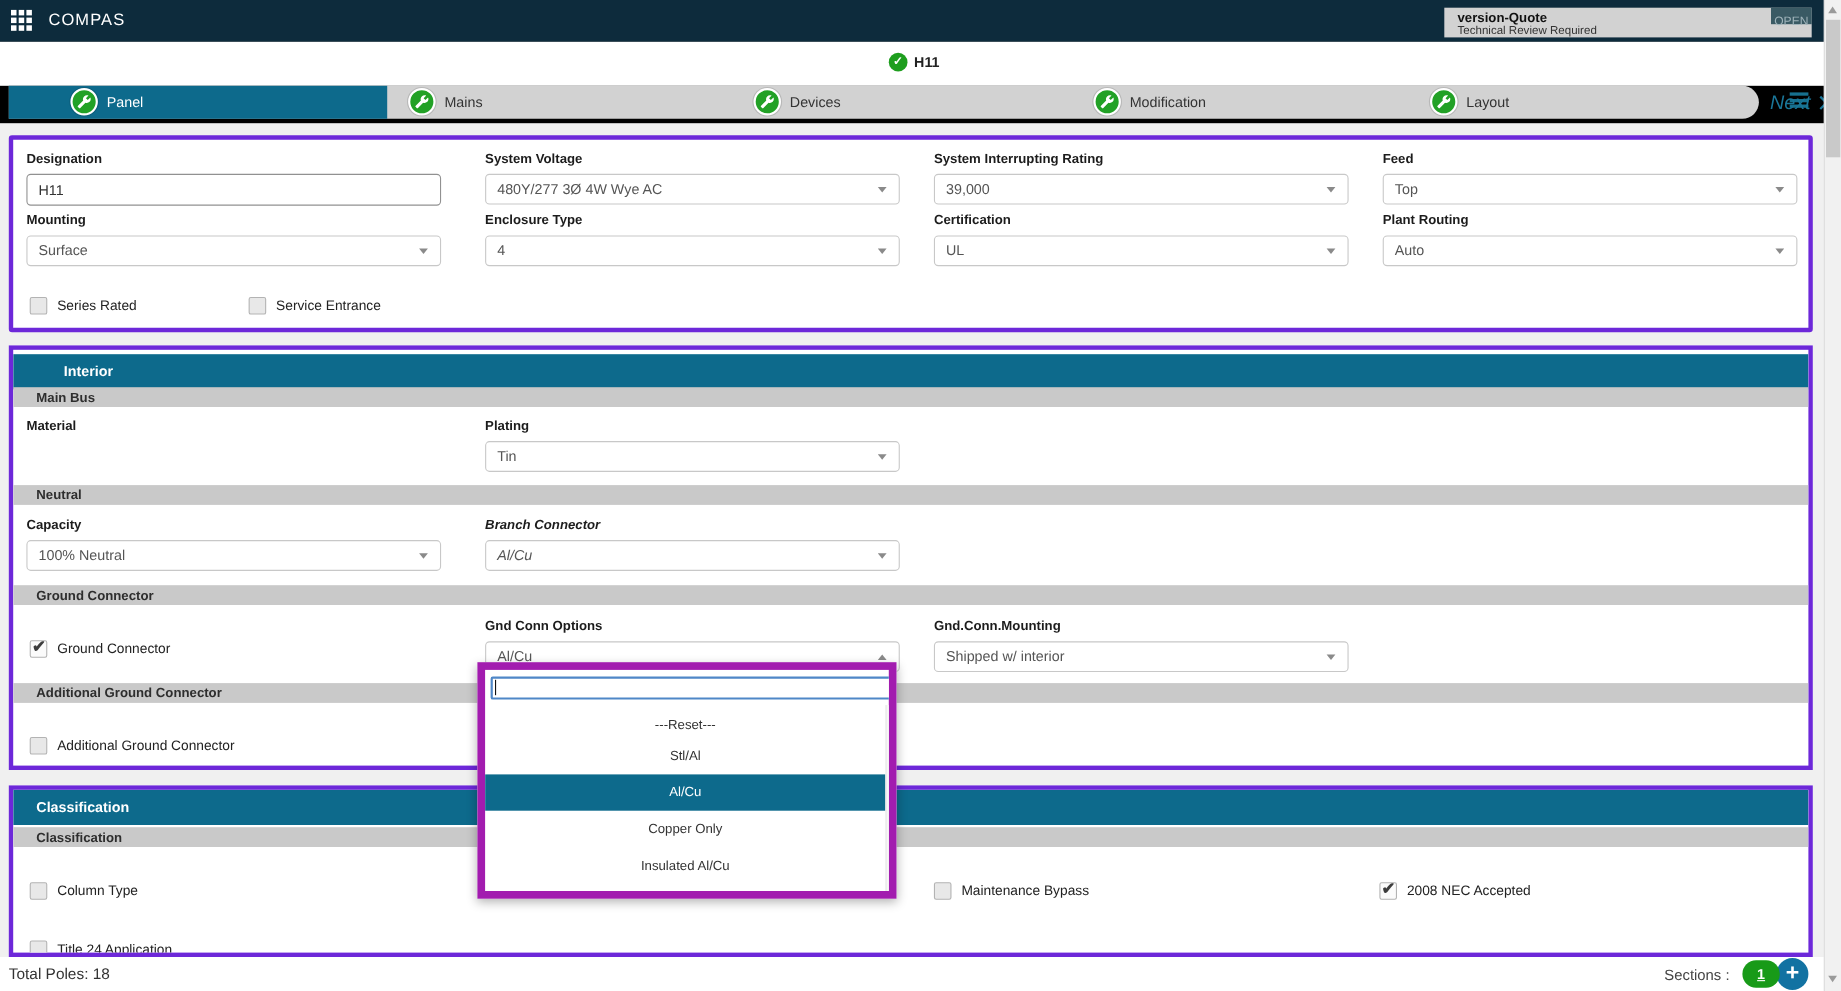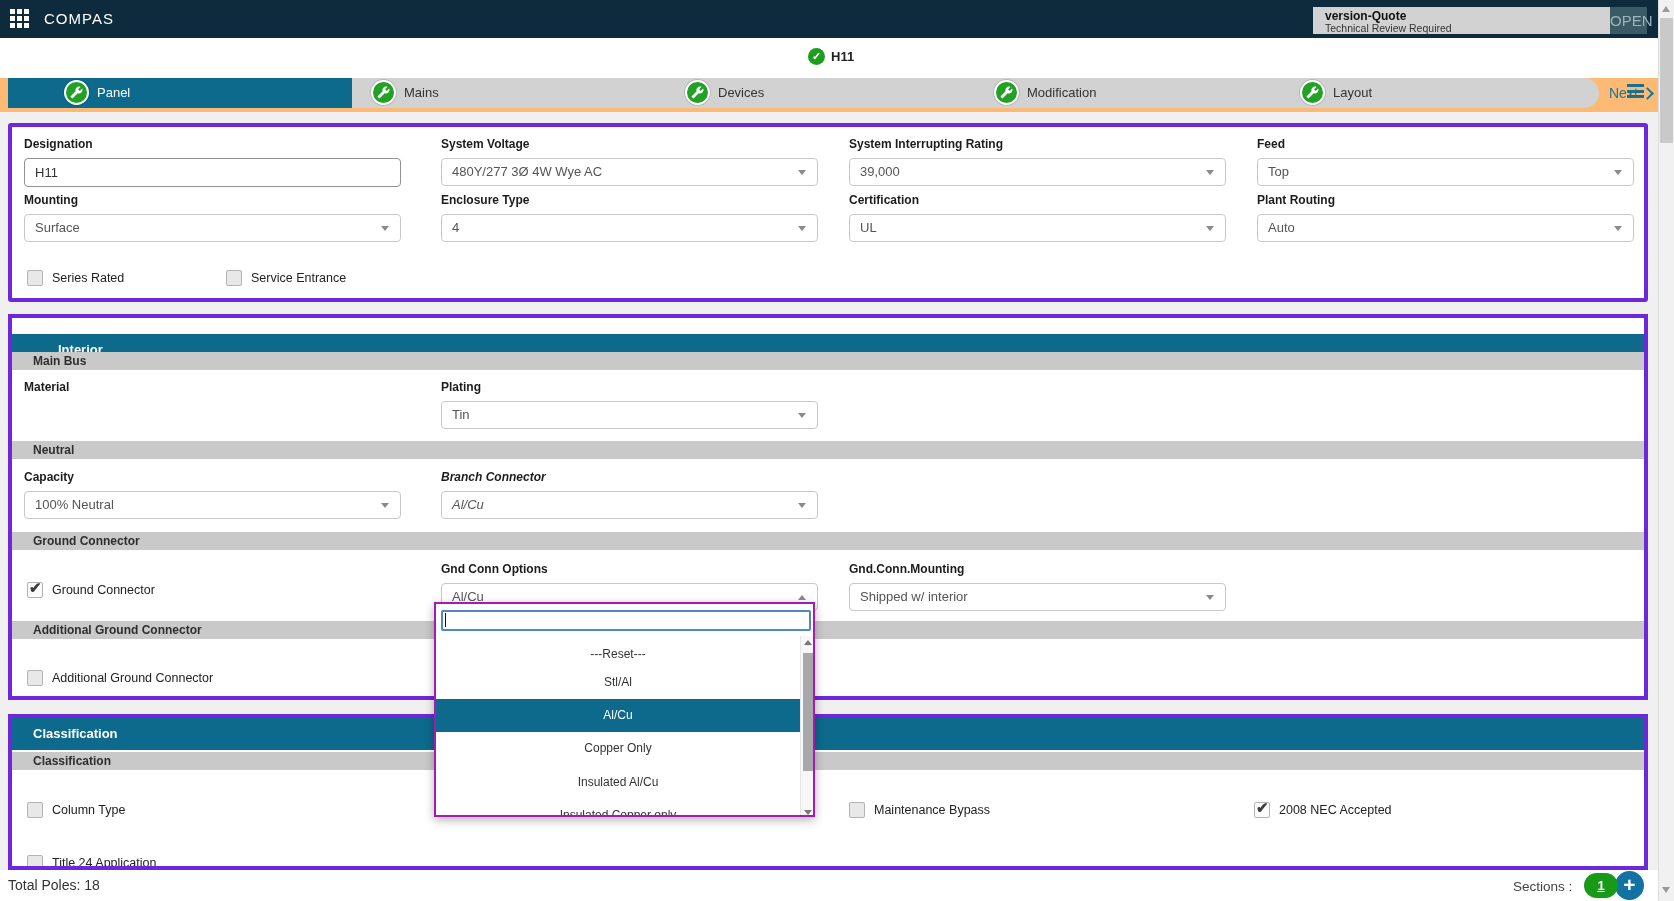--- a/index.html
+++ b/index.html
@@ -1,48 +1,48 @@
 <!DOCTYPE html>
 <html><head>
 <meta charset="utf-8">
 <style>
   * { box-sizing: border-box; margin: 0; padding: 0; }
   html,body { background:#fff; }
   body { font-family: "Liberation Sans", sans-serif; }
-  #app { position:relative; width:1674px; height:901px; overflow:hidden; background:#fdba74; }
+  #app { position:relative; width:1674px; height:901px; overflow:hidden; background:#000000; }
 
   
   .topbar { position:absolute; left:0; top:0; width:1674px; height:38px; background:#0d2b3c; }
   .grid-icon { position:absolute; left:10px; top:9px; display:grid; grid-template-columns:repeat(3,5px); grid-template-rows:repeat(3,5px); gap:2px; cursor:pointer; }
   .grid-icon span { background:#fff; }
   .app-title { position:absolute; left:44px; top:0; line-height:38px; color:#fff; font-size:15px; letter-spacing:1px; }
   .version-box { position:absolute; left:1313px; top:7px; width:334px; height:27px; background:#d2d2d2; }
   .version-title { position:absolute; left:12px; top:2px; font-size:12px; font-weight:bold; color:#111; }
   .version-sub { position:absolute; left:12px; top:15px; font-size:10.5px; color:#333; }
-  .open-btn { position:absolute; right:0; top:0; width:37px; height:27px; background:#3a5a64; color:#9fb3ba; font-size:15px; text-align:center; line-height:27px; cursor:pointer; }
+  .open-btn { position:absolute; right:0; top:0; width:37px; height:15px; background:#3a5a64; color:#9fb3ba; font-size:11px; text-align:center; line-height:27px; cursor:pointer; }
 
   
   .subbar { position:absolute; left:0; top:38px; width:1674px; height:40px; background:#fff; }
   .item-tab { position:absolute; left:808px; top:8px; height:20px; display:flex; align-items:center; gap:6px; cursor:pointer; }
   .check-circle { width:17px; height:17px; border-radius:50%; background:#1e9e1e; color:#fff; font-size:11px; font-weight:bold; text-align:center; line-height:17px; }
   .item-label { font-size:13px; font-weight:bold; color:#222; }
   .hamburger { position:absolute; left:1627px; top:46px; width:17px; cursor:pointer; }
   .hamburger i { display:block; height:3px; background:#17708f; margin-bottom:2.5px; }
 
   
   .tabbar { position:absolute; left:8px; top:78px; width:1591px; height:30px; background:#d2d2d2; border-radius:0 15px 15px 0; }
   .tab { position:absolute; top:0; height:30px; cursor:pointer; }
   .tab.active { background:#0d6a8c; }
   .tab-inner { position:absolute; top:2px; display:flex; align-items:center; gap:8px; }
   .wrench-circle { width:25px; height:25px; border-radius:50%; background:#22a126; border:2px solid #fff; box-shadow:0 0 0 1px rgba(0,0,0,.12); display:flex; align-items:center; justify-content:center; }
   .wrench-circle svg { transform:scaleX(-1); }
   .tab-label { font-size:13px; color:#333; }
   .tab.active .tab-label { color:#fff; }
   .next-link { position:absolute; left:1609px; top:78px; height:30px; display:flex; align-items:center; gap:5px; cursor:pointer; }
-  .next-text { color:#1a7699; font-size:14px; }
+  .next-text { color:#1a7699; font-size:18px;font-style:italic; }
   .chevron { width:9px; height:9px; border-top:2.5px solid #1a7699; border-right:2.5px solid #1a7699; transform:rotate(45deg); margin-top:1px; }
 
   
   .page-bg { position:absolute; left:0; top:112px; width:1674px; height:758px; background:#f0f0f0; }
 
   
   .card { position:absolute; background:#fff; border:4px solid #6d28d9; border-radius:3px; overflow:hidden; }
   .card1 { left:8px; top:123px; width:1640px; height:179px; }
   .card2 { left:8px; top:314px; width:1640px; height:386px; border-radius:0; }
   .card3 { left:8px; top:714px; width:1640px; height:156px; border-radius:0; }
@@ -57,21 +57,21 @@
   .caret-down { position:absolute; right:11px; top:11px; width:0; height:0; border-left:4.5px solid transparent; border-right:4.5px solid transparent; border-top:5px solid #8a8a8a; }
   .caret-up { position:absolute; right:11px; top:11px; width:0; height:0; border-left:4.5px solid transparent; border-right:4.5px solid transparent; border-bottom:5px solid #8a8a8a; }
 
   .cb-row { position:absolute; display:flex; align-items:center; gap:9px; cursor:pointer; }
   .cb { position:relative; width:16px; height:16px; border:1px solid #b3b3b3; border-radius:2px; background:#e8e8e8; flex:0 0 auto; }
   .cb.checked { background:#fbfbfb; }
   .cb .mark { position:absolute; left:1px; top:-4px; font-size:15px; font-weight:bold; color:#3d3d3d; }
   .cb-label { font-size:12.5px; color:#222; }
 
   
-  .dropdown { position:absolute; left:434px; top:602px; width:381px; height:215px; background:#fff; border:2px solid #a21caf; box-shadow:0 3px 9px rgba(0,0,0,.3); z-index:40; overflow:hidden; }
+  .dropdown { position:absolute; left:434px; top:602px; width:381px; height:215px; background:#fff; border:7px solid #a21caf; box-shadow:0 3px 9px rgba(0,0,0,.3); z-index:40; overflow:hidden; }
   .dd-search { position:absolute; left:5px; top:6px; width:370px; height:21px; border:2px solid #4f87c7; border-radius:2px; background:#fff; font-size:12px; padding:0 5px; font-family:"Liberation Sans",sans-serif; }
   .dd-caret-bar { position:absolute; left:9px; top:9px; width:1px; height:14px; background:#111; }
   .dd-option { position:absolute; left:0; width:364px; text-align:center; font-size:12px; color:#333; cursor:pointer; }
   .dd-option.selected { background:#0d6a8c; color:#fff; }
   .dd-scroll { position:absolute; left:364px; top:32px; width:15px; height:183px; background:#f7f7f7; border-left:1px solid #e5e5e5; }
   .dd-thumb { position:absolute; left:2px; top:17px; width:10px; height:118px; background:#a8a8a8; cursor:pointer; }
   .arr-up { width:0; height:0; border-left:4px solid transparent; border-right:4px solid transparent; border-bottom:5px solid #777; position:absolute; left:3px; cursor:pointer; }
   .arr-down { width:0; height:0; border-left:4px solid transparent; border-right:4px solid transparent; border-top:5px solid #777; position:absolute; left:3px; cursor:pointer; }
 
   
@@ -222,21 +222,21 @@
       <span class="cb"></span>
       <span class="cb-label">Series Rated</span>
     </div>
     <div class="cb-row" style="left:214px;top:143px;">
       <span class="cb"></span>
       <span class="cb-label">Service Entrance</span>
     </div>
   </div>
 
   <div class="card card2">
-    <div class="sec-header" style="top:16px;padding-left:46px;">Interior</div>
+    <div class="sec-header" style="top:4px;padding-left:46px;">Interior</div>
     <div class="sub-header" style="top:34px;">Main Bus</div>
 
     <div class="field" style="left:12px;top:62px;">
       <div class="f-label">Material</div>
     </div>
     <div class="field" style="left:429px;top:62px;">
       <div class="f-label">Plating</div>
       <div class="f-select"><span>Tin</span><span class="caret-down"></span></div>
     </div>
 

